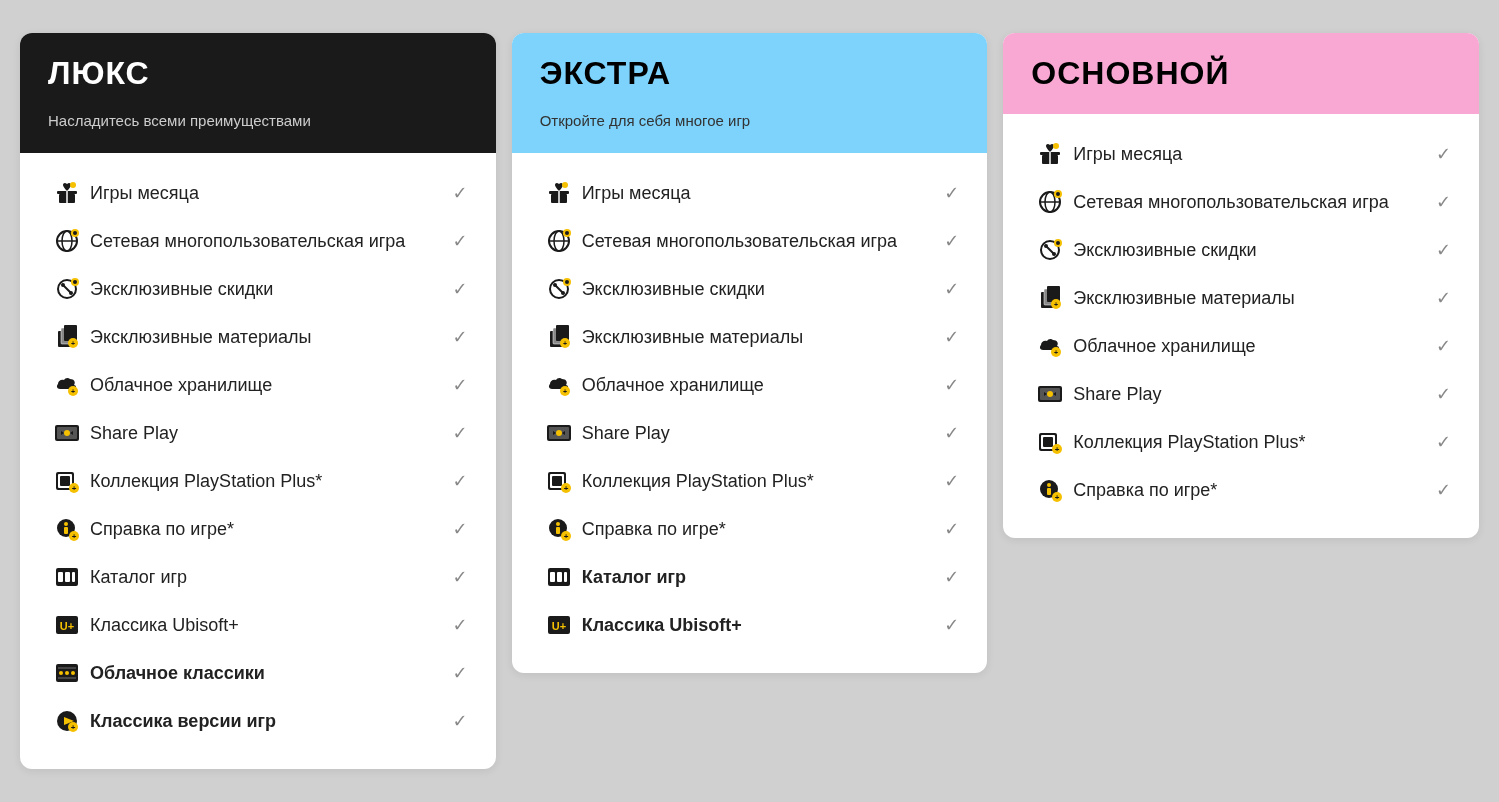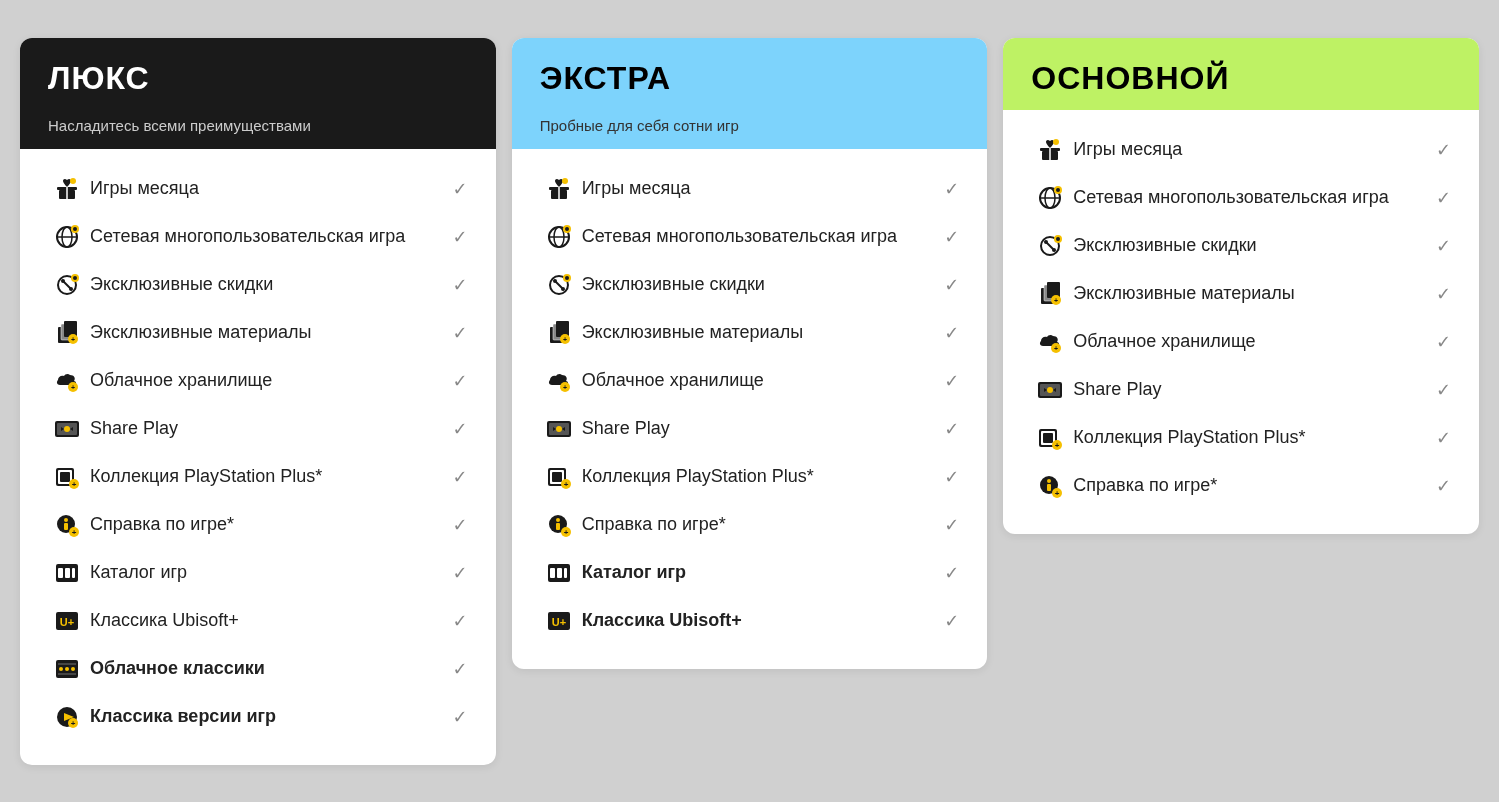--- a/index.html
+++ b/index.html
@@ -20,32 +20,32 @@
       align-items: flex-start;
     }
     .plan-card {
       background: #fff;
       border-radius: 12px;
       flex: 1;
       overflow: hidden;
       box-shadow: 0 2px 8px rgba(0,0,0,0.08);
     }
     .plan-header {
-      padding: 22px 28px 13px 28px;
+      padding: 22px 28px 22px 28px;
     }
     .plan-header.dark {
       background: #1a1a1a;
       color: #fff;
     }
     .plan-header.yellow {
       background: #7dd3fc;
       color: #000;
     }
     .plan-header.white {
-      background: #bef264;
+      background: #f9a8d4;
       color: #000;
     }
     .plan-title {
       font-size: 32px;
       font-weight: 900;
       letter-spacing: 1px;
     }
     .plan-subtitle {
       font-size: 15px;
       margin-top: 18px;
@@ -255,21 +255,21 @@
     </svg>
           </div>
           <div class="feature-label bold">Классика версии игр</div>
           <div class="feature-check">✓</div>
         </div>
       </div>
     </div>
     <div class="plan-card">
       <div class="plan-header yellow">
         <div class="plan-title">ЭКСТРА</div>
-        <div class="plan-subtitle">Пробные для себя сотни игр</div>
+        <div class="plan-subtitle">Откройте для себя многое игр</div>
       </div>
       <div class="plan-features">
         <div class="feature-row">
           <div class="feature-icon">
             <svg class="icon-svg" viewBox="0 0 28 28" fill="none" xmlns="http://www.w3.org/2000/svg">
       <rect x="4" y="12" width="20" height="3" rx="1" fill="#1a1a1a"></rect>
       <rect x="6" y="15" width="16" height="9" rx="1" fill="#1a1a1a"></rect>
       <path d="M14 12 C14 12 10 8 10 6 C10 4 12 3 14 5 C16 3 18 4 18 6 C18 8 14 12 14 12Z" fill="#1a1a1a"></path>
       <line x1="14" y1="12" x2="14" y2="24" stroke="#fff" stroke-width="1.5"></line>
       <circle cx="20" cy="6" r="3" fill="#f5c000"></circle>

